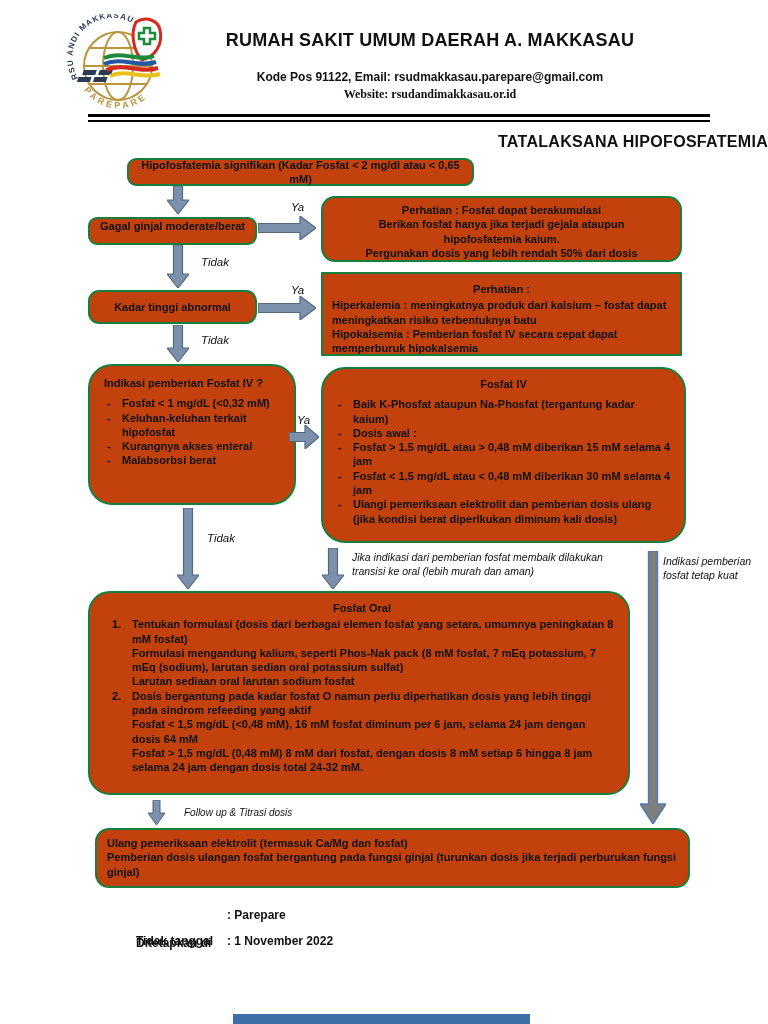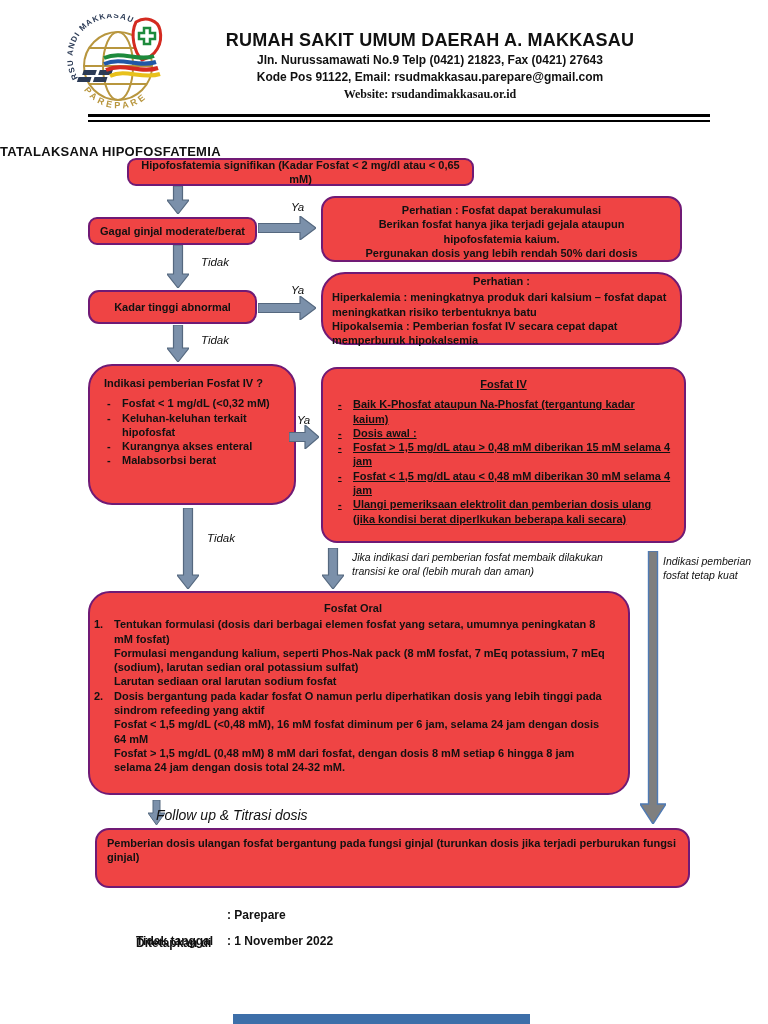--- a/index.html
+++ b/index.html
@@ -4,34 +4,34 @@
 <style>
   html,body{margin:0;padding:0;background:#e8e8e8;}
   #page{position:relative;width:768px;height:1024px;background:#ffffff;margin:0 auto;
         font-family:"Liberation Sans",sans-serif;color:#111;overflow:hidden;}
   .abs{position:absolute;}
   
   .h-name{left:150px;top:30px;width:560px;text-align:center;font-size:18px;font-weight:bold;letter-spacing:.2px;}
   .h-sub{left:150px;width:560px;text-align:center;font-size:12px;font-weight:bold;}
   .h-rule{left:88px;top:114px;width:622px;height:3px;border-top:3px solid #000;border-bottom:2px solid #000;}
   
-  .box{position:absolute;border:2px solid #701a75;border-radius:12px;background:#ef4444;
+  .box{position:absolute;border:2px solid #15803d;border-radius:12px;background:#c2410c;
        font-weight:bold;font-size:11px;line-height:1.3;color:#111;}
   .ctr{text-align:center;}
   .box-title{text-align:center;margin-bottom:2px;}
   .drow{display:flex;}
   .dash{flex:none;width:15px;padding-left:3px;}
   .dtext{flex:1;}
   .nrow{display:flex;}
   .nnum{flex:none;width:20px;padding-left:2px;}
   .ntext{flex:1;}
   .lbl{position:absolute;font-style:italic;font-size:11.5px;color:#111;}
   .note{position:absolute;font-style:italic;font-size:10.5px;line-height:1.35;color:#111;}
   .arrow{position:absolute;}
-  .title{left:0;top:144px;width:768px;text-align:left;font-size:13px;font-weight:bold;letter-spacing:.3px;}
+  .title{left:0;top:133px;width:768px;text-align:right;font-size:16px;font-weight:bold;letter-spacing:.3px;}
   .foot{position:absolute;font-size:12px;font-weight:bold;}
   #bottom-bar{position:absolute;left:233px;top:1014px;width:297px;height:10px;background:#3d6fa9;}
 </style>
 </head>
 <body>
 
 <div id="page">
 
   <div class="abs" style="left:66px;top:14px;width:116px;height:98px;">
     <svg width="116" height="98" viewBox="0 0 116 98">
@@ -60,36 +60,35 @@
       </g>
       <text font-size="8" font-weight="bold" fill="#2b3a55" letter-spacing="1">
         <textPath href="#arcTop">RSU ANDI MAKKASAU</textPath>
       </text>
       <text font-size="9" font-weight="bold" fill="#b8963e" letter-spacing="3">
         <textPath href="#arcBot">PAREPARE</textPath>
       </text>
     </svg>
   </div>
   <div class="abs h-name">RUMAH SAKIT UMUM DAERAH A. MAKKASAU</div>
-  <div class="abs h-sub" style="top:53px;">Jln. Nurussamawati No.9  Telp (0421) 21823, Fax (0421) 27643</div>
   <div class="abs h-sub" style="top:70px;">Kode Pos 91122, Email: rsudmakkasau.parepare@gmail.com</div>
   <div class="abs h-sub" style="top:87px;font-family:Liberation Serif, serif;">Website: rsudandimakkasau.or.id</div>
   <div class="abs h-rule"></div>
 
   <div class="abs title">TATALAKSANA HIPOFOSFATEMIA</div>
 
   <div class="box ctr" style="left:127px;top:158px;width:343px;height:24px;border-radius:9px;display:flex;align-items:center;justify-content:center;">
     <span>Hipofosfatemia signifikan (Kadar Fosfat &lt; 2 mg/dl atau &lt; 0,65 mM)</span>
   </div>
 
   <svg class="arrow" style="left:167px;top:186px;" width="22" height="28">
     <polygon points="6.5,0 15.5,0 15.5,14 22,14 11,28 0,14 6.5,14" fill="#7b90aa" stroke="#55687f" stroke-width="1.2"></polygon>
   </svg>
 
-  <div class="box ctr" style="left:88px;top:217px;width:165px;height:24px;border-radius:9px;display:flex;align-items:center;justify-content:center;">
+  <div class="box ctr" style="left:88px;top:217px;width:165px;height:24px;border-radius:9px;display:flex;justify-content:center;">
     <span>Gagal ginjal moderate/berat</span>
   </div>
   <div class="lbl" style="left:291px;top:201px;">Ya</div>
   <svg class="arrow" style="left:258px;top:216px;" width="58" height="24">
     <polygon points="0,7.5 42,7.5 42,0 58,12 42,24 42,16.5 0,16.5" fill="#7b90aa" stroke="#55687f" stroke-width="1.2"></polygon>
   </svg>
   <div class="box ctr" style="left:321px;top:196px;width:361px;height:66px;border-radius:14px;padding:5px 2px;box-sizing:border-box;">
     <div>Perhatian : Fosfat dapat berakumulasi</div>
     <div>Berikan fosfat hanya jika terjadi gejala ataupun</div>
     <div>hipofosfatemia kaium.</div>
@@ -101,21 +100,21 @@
     <polygon points="6.5,0 15.5,0 15.5,29 22,29 11,43 0,29 6.5,29" fill="#7b90aa" stroke="#55687f" stroke-width="1.2"></polygon>
   </svg>
 
   <div class="box ctr" style="left:88px;top:290px;width:165px;height:30px;border-radius:11px;display:flex;align-items:center;justify-content:center;">
     <span>Kadar tinggi abnormal</span>
   </div>
   <div class="lbl" style="left:291px;top:284px;">Ya</div>
   <svg class="arrow" style="left:258px;top:296px;" width="58" height="24">
     <polygon points="0,7.5 42,7.5 42,0 58,12 42,24 42,16.5 0,16.5" fill="#7b90aa" stroke="#55687f" stroke-width="1.2"></polygon>
   </svg>
-  <div class="box" style="left:321px;top:272px;width:361px;height:73px;border-radius:24px;padding:0 9px;box-sizing:border-box;">
+  <div class="box" style="left:321px;top:272px;width:361px;height:84px;border-radius:1px;padding:8px 9px;box-sizing:border-box;">
     <div class="box-title">Perhatian :</div>
     <div>Hiperkalemia : meningkatnya produk dari kalsium – fosfat dapat meningkatkan risiko terbentuknya batu</div>
     <div>Hipokalsemia : Pemberian fosfat IV secara cepat dapat memperburuk hipokalsemia</div>
   </div>
 
   <div class="lbl" style="left:201px;top:334px;">Tidak</div>
   <svg class="arrow" style="left:167px;top:325px;" width="22" height="37">
     <polygon points="6.5,0 15.5,0 15.5,23 22,23 11,37 0,23 6.5,23" fill="#7b90aa" stroke="#55687f" stroke-width="1.2"></polygon>
   </svg>
 
@@ -135,60 +134,60 @@
       </div>
     <div class="drow">
         <span class="dash">-</span>
         <span class="dtext">Malabsorbsi berat</span>
       </div>
   </div>
   <div class="lbl" style="left:297px;top:414px;">Ya</div>
   <svg class="arrow" style="left:289px;top:425px;" width="30" height="24">
     <polygon points="0,7.5 16,7.5 16,0 30,12 16,24 16,16.5 0,16.5" fill="#7b90aa" stroke="#55687f" stroke-width="1.2"></polygon>
   </svg>
-  <div class="box" style="left:321px;top:367px;width:365px;height:176px;border-radius:16px;padding:8px 12px 6px 12px;box-sizing:border-box;text-decoration:underline;">
+  <div class="box" style="left:321px;top:367px;width:365px;height:176px;border-radius:24px;padding:8px 12px 6px 12px;box-sizing:border-box;">
     <div class="box-title" style="margin-bottom:6px;">Fosfat IV</div>
     <div class="drow">
         <span class="dash">-</span>
         <span class="dtext">Baik K-Phosfat ataupun Na-Phosfat (tergantung kadar kaium)</span>
       </div>
     <div class="drow">
         <span class="dash">-</span>
         <span class="dtext">Dosis awal :</span>
       </div>
     <div class="drow">
         <span class="dash">-</span>
         <span class="dtext">Fosfat &gt; 1,5 mg/dL atau &gt; 0,48 mM diberikan 15 mM selama 4 jam</span>
       </div>
     <div class="drow">
         <span class="dash">-</span>
         <span class="dtext">Fosfat &lt; 1,5 mg/dL atau &lt; 0,48 mM diberikan 30 mM selama 4 jam</span>
       </div>
     <div class="drow">
         <span class="dash">-</span>
-        <span class="dtext">Ulangi pemeriksaan elektrolit dan pemberian dosis ulang (jika kondisi berat diperlkukan beberapa kali secara)</span>
+        <span class="dtext">Ulangi pemeriksaan elektrolit dan pemberian dosis ulang (jika kondisi berat diperlkukan diminum kali dosis)</span>
       </div>
   </div>
 
   <div class="lbl" style="left:207px;top:532px;">Tidak</div>
   <svg class="arrow" style="left:177px;top:508px;" width="22" height="81">
     <polygon points="6.5,0 15.5,0 15.5,67 22,67 11,81 0,67 6.5,67" fill="#7b90aa" stroke="#55687f" stroke-width="1.2"></polygon>
   </svg>
 
   <svg class="arrow" style="left:322px;top:548px;" width="22" height="41">
     <polygon points="6.5,0 15.5,0 15.5,27 22,27 11,41 0,27 6.5,27" fill="#7b90aa" stroke="#55687f" stroke-width="1.2"></polygon>
   </svg>
   <div class="note" style="left:352px;top:550px;width:256px;">Jika indikasi dari pemberian fosfat membaik dilakukan transisi ke oral (lebih murah dan aman)</div>
 
   <svg class="arrow" style="left:640px;top:551px;" width="26" height="273">
     <polygon points="8.5,0 17.5,0 17.5,253 26,253 13,273 0,253 8.5,253" fill="#7f7f7f" stroke="#4f7ab3" stroke-width="1.4"></polygon>
   </svg>
   <div class="note" style="left:663px;top:554px;width:102px;">Indikasi pemberian fosfat tetap kuat</div>
 
-  <div class="box" style="left:88px;top:591px;width:542px;height:204px;border-radius:22px;padding:8px 14px 6px 2px;box-sizing:border-box;">
+  <div class="box" style="left:88px;top:591px;width:542px;height:204px;border-radius:22px;padding:8px 14px 6px 20px;box-sizing:border-box;">
     <div class="box-title">Fosfat Oral</div>
     <div class="nrow">
       <span class="nnum">1.</span>
       <span class="ntext">
         <div>Tentukan formulasi (dosis dari berbagai elemen fosfat yang setara, umumnya peningkatan 8 mM fosfat)</div>
         <div>Formulasi mengandung kalium, seperti Phos-Nak pack (8 mM fosfat, 7 mEq potassium, 7 mEq (sodium), larutan sedian oral potassium sulfat)</div>
         <div>Larutan sediaan oral larutan sodium fosfat</div>
       </span>
     </div>
     <div class="nrow">
@@ -197,23 +196,24 @@
         <div>Dosis bergantung pada kadar fosfat O namun perlu diperhatikan dosis yang lebih tinggi pada sindrom refeeding yang aktif</div>
         <div>Fosfat &lt; 1,5 mg/dL (&lt;0,48 mM), 16 mM fosfat diminum per 6 jam, selama 24 jam dengan dosis 64 mM</div>
         <div>Fosfat &gt; 1,5 mg/dL (0,48 mM) 8 mM dari fosfat, dengan dosis 8 mM setiap 6 hingga 8 jam selama 24 jam dengan dosis total 24-32 mM.</div>
       </span>
     </div>
   </div>
 
   <svg class="arrow" style="left:148px;top:800px;" width="17" height="25">
     <polygon points="5,0 12,0 12,13 17,13 8.5,25 0,13 5,13" fill="#7b90aa" stroke="#55687f" stroke-width="1"></polygon>
   </svg>
-  <div class="note" style="left:156px;top:806px;width:200px;font-size:14px;font-style:italic;">Follow up &amp; Titrasi dosis</div>
+  <div class="note" style="left:184px;top:806px;width:200px;font-size:10px;font-style:italic;">Follow up &amp; Titrasi dosis</div>
 
   <div class="box" style="left:95px;top:828px;width:595px;height:60px;border-radius:14px;padding:6px 10px;box-sizing:border-box;">
+    <div>Ulang pemeriksaan elektrolit (termasuk Ca/Mg dan fosfat)</div>
     <div>Pemberian dosis ulangan fosfat bergantung pada fungsi ginjal (turunkan dosis jika terjadi perburukan fungsi ginjal)</div>
   </div>
 
   <div class="foot" style="left:136px;top:908px;margin-top:28px;">Ditetapkan di</div>
   <div class="foot" style="left:227px;top:908px;">: Parepare</div>
   <div class="foot" style="left:136px;top:934px;">Tidak tanggal</div>
   <div class="foot" style="left:227px;top:934px;">: 1 November 2022</div>
 
   <div id="bottom-bar"></div>
 </div>

